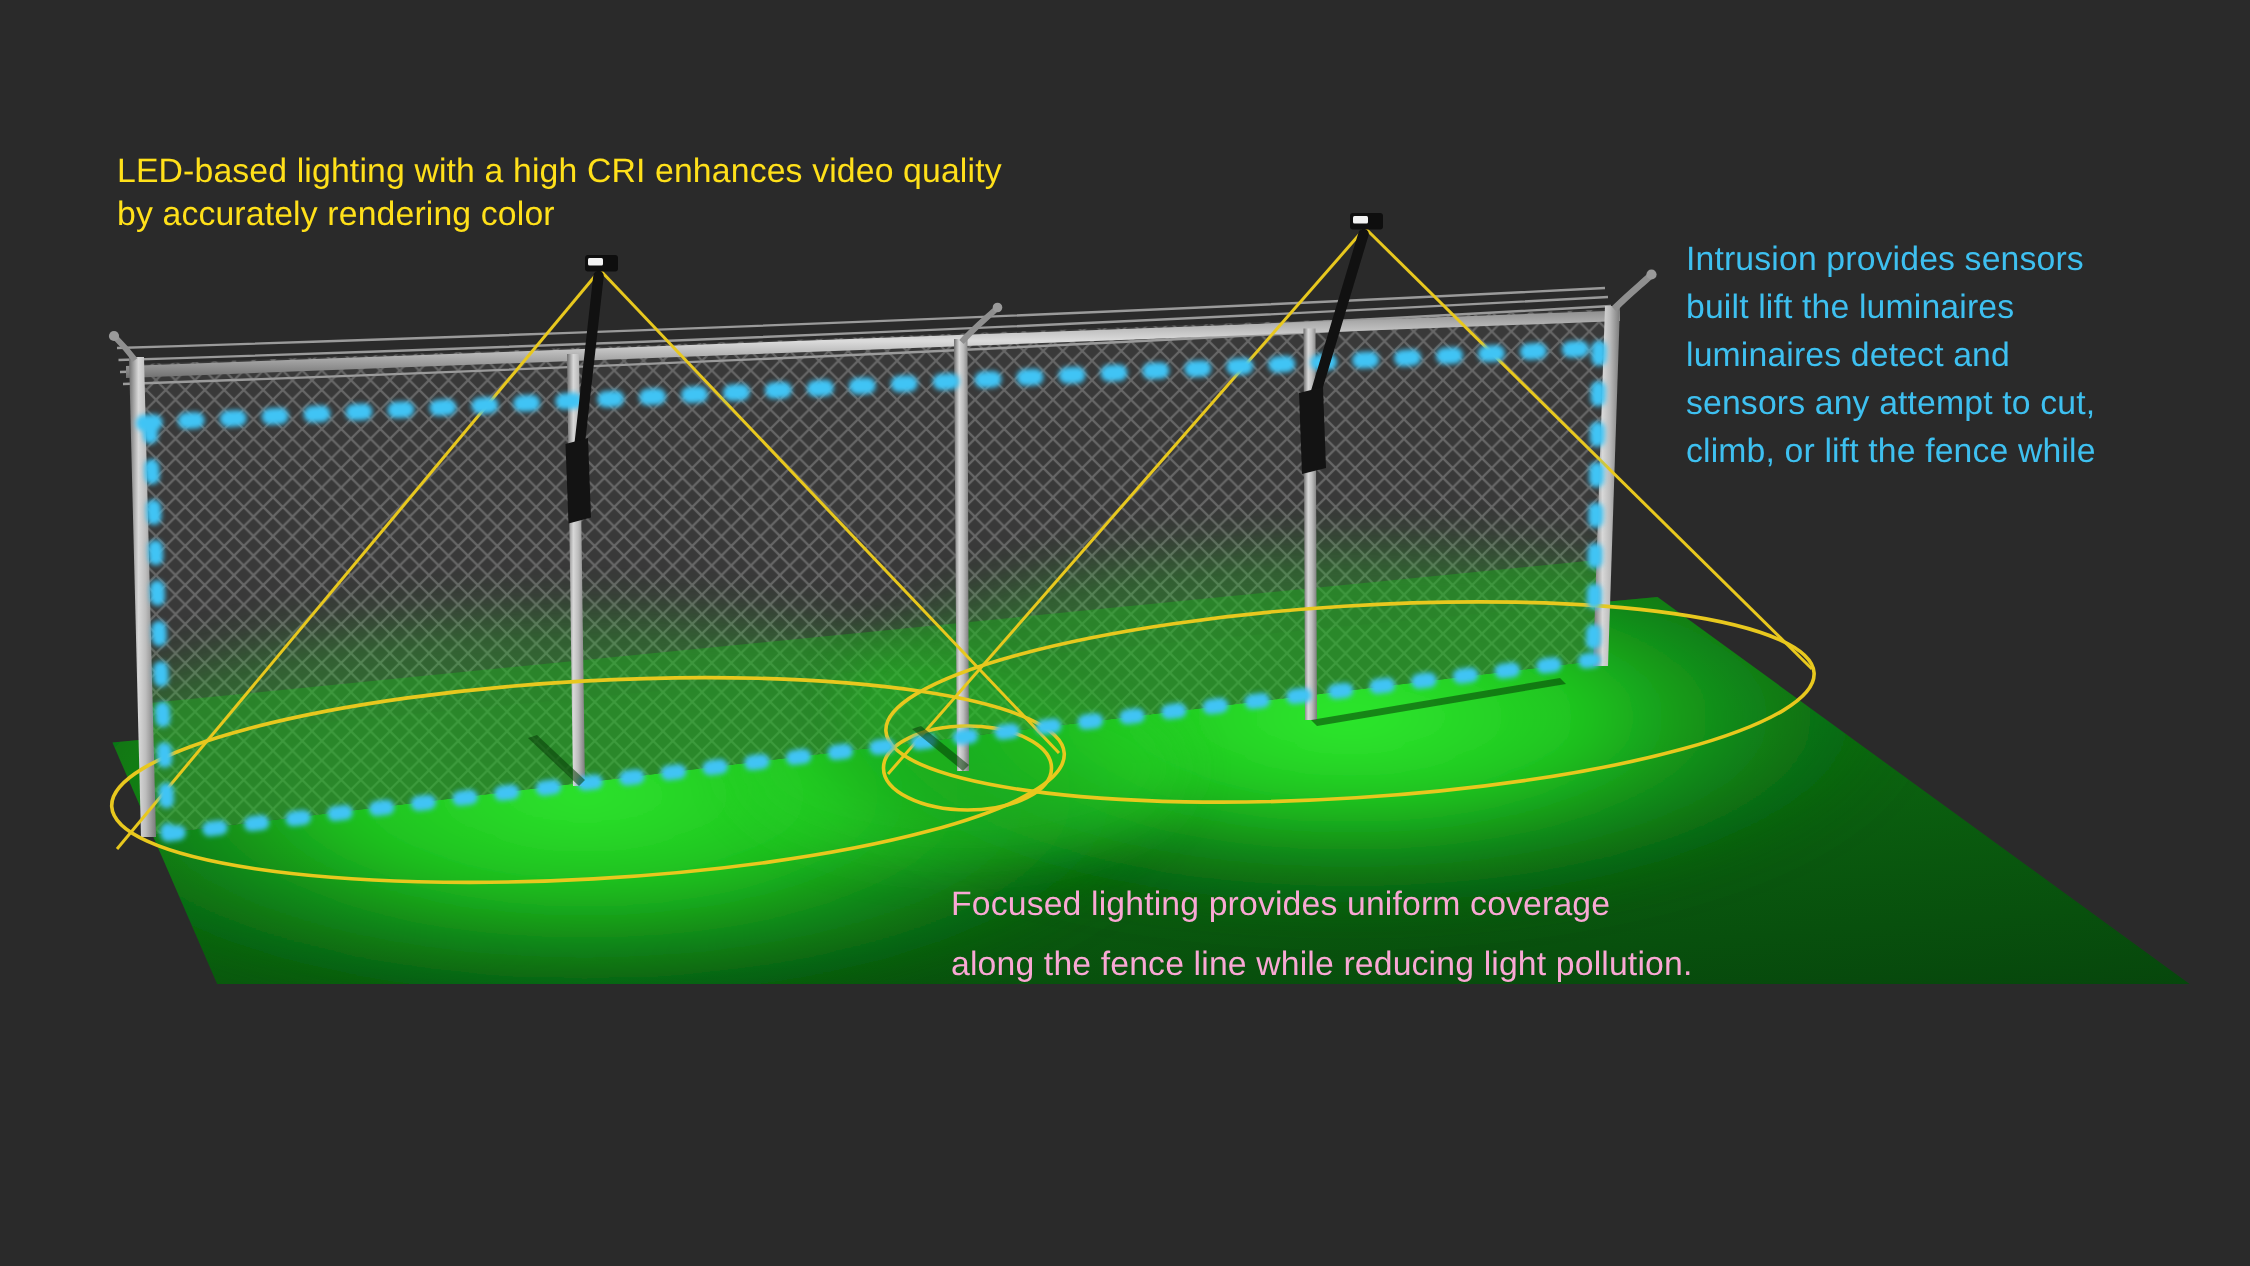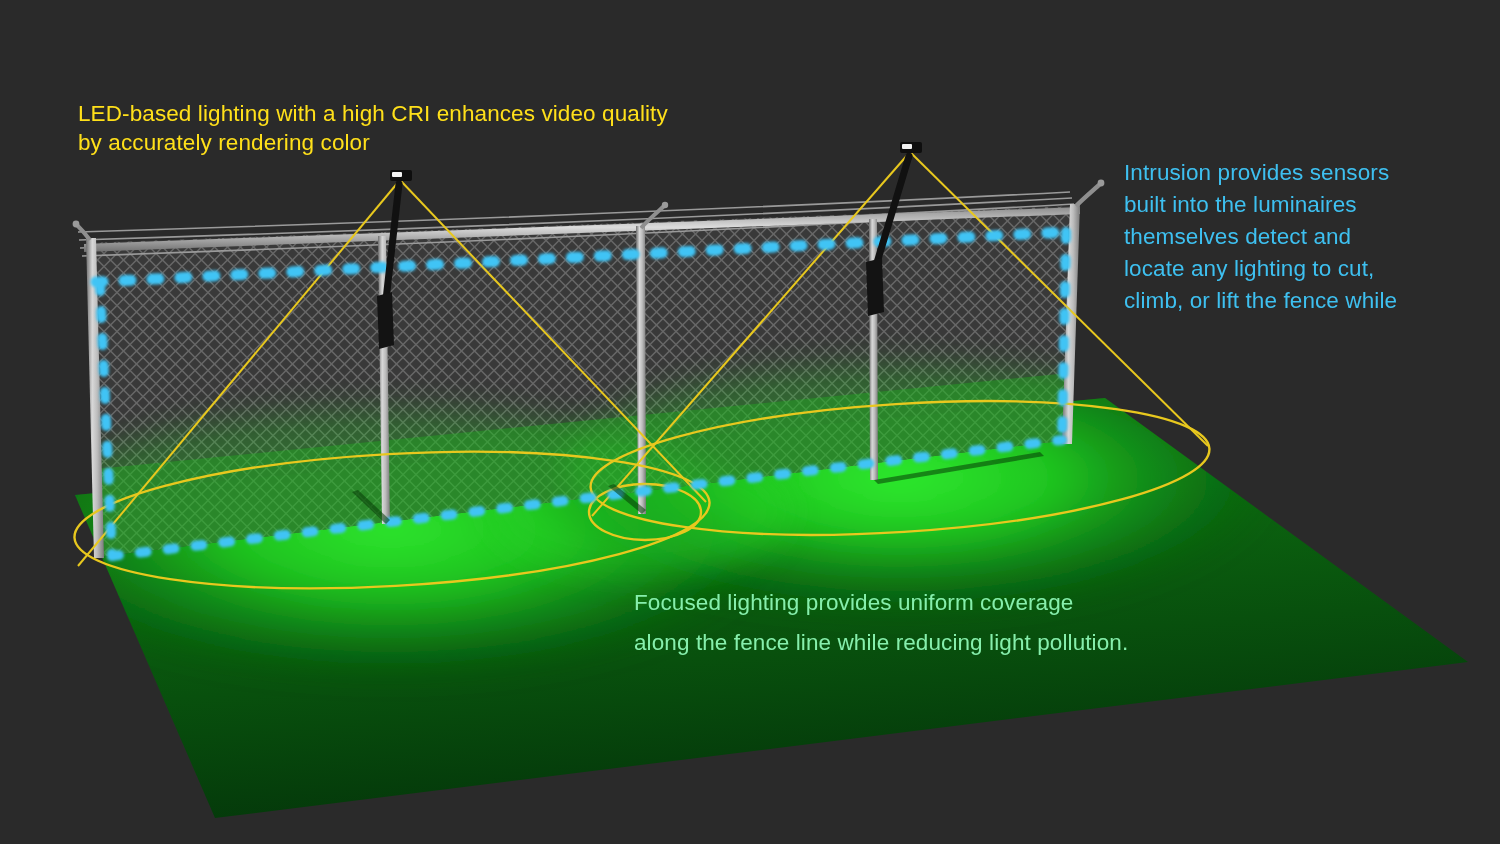--- a/index.html
+++ b/index.html
@@ -1,19 +1,19 @@
 <!DOCTYPE html>
 <html><head>
 <meta charset="utf-8">
 <title>Perimeter Security Lighting Diagram</title>
 <style>
   html,body{margin:0;padding:0;background:#2a2a2a;}
   #stage{
     position:relative;
-    width:1500px;height:844px;
+    width:1500px;height:656px;
     background:#2a2a2a;
     overflow:hidden;
     font-family:"Liberation Sans", sans-serif;
   }
   #scene{position:absolute;inset:0;width:1500px;height:844px;}
 
   .anno{
     position:absolute;
     white-space:pre;
     line-height:1.30;
@@ -25,21 +25,21 @@
     font-size:22.5px;
   }
   #anno-intrusion{
     left:1124px; top:157px;
     color:#3ec0f0;
     font-size:22.5px;
     line-height:1.42;
   }
   #anno-focused{
     left:634px; top:583px;
-    color:#86efac;
+    color:#f9a8d4;
     font-size:22.5px;
     line-height:1.78;
   }
 </style>
 </head>
 <body>
 
 <div id="stage">
 
   <svg id="scene" viewBox="0 0 1500 844">
@@ -200,21 +200,21 @@
       <path d="M386,524 L352,492 L358,490 L390,520 Z" fill="#063a06"></path>
       <path d="M642,514 L608,486 L614,484 L646,510 Z" fill="#063a06"></path>
       <path d="M874,480 L1040,452 L1044,456 L878,484 Z" fill="#063a06"></path>
     </g>
   </svg>
 
   <div class="anno" id="anno-led"><span>LED-based lighting with a high CRI enhances video quality</span>
 <span>by accurately rendering color</span></div>
 
   <div class="anno" id="anno-intrusion"><span>Intrusion provides sensors</span>
-<span>built into the luminaires</span>
-<span>themselves detect and</span>
-<span>locate any lighting to cut,</span>
+<span>built lift the luminaires</span>
+<span>luminaires detect and</span>
+<span>sensors any attempt to cut,</span>
 <span>climb, or lift the fence while</span></div>
 
   <div class="anno" id="anno-focused"><span>Focused lighting provides uniform coverage</span>
 <span>along the fence line while reducing light pollution.</span></div>
 
 </div>
 
 </body></html>

